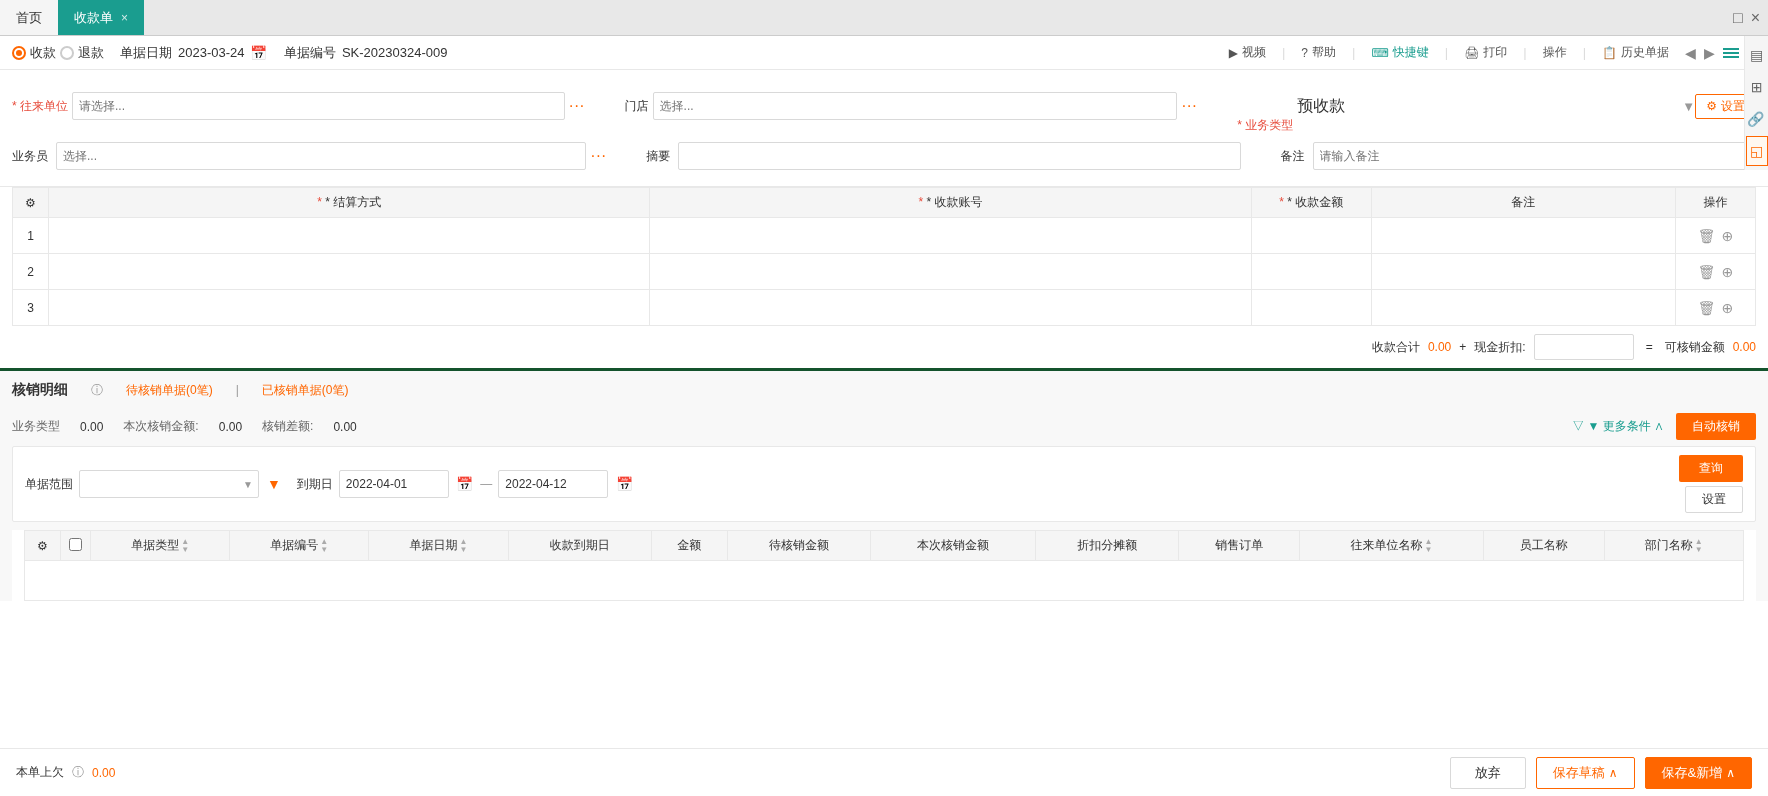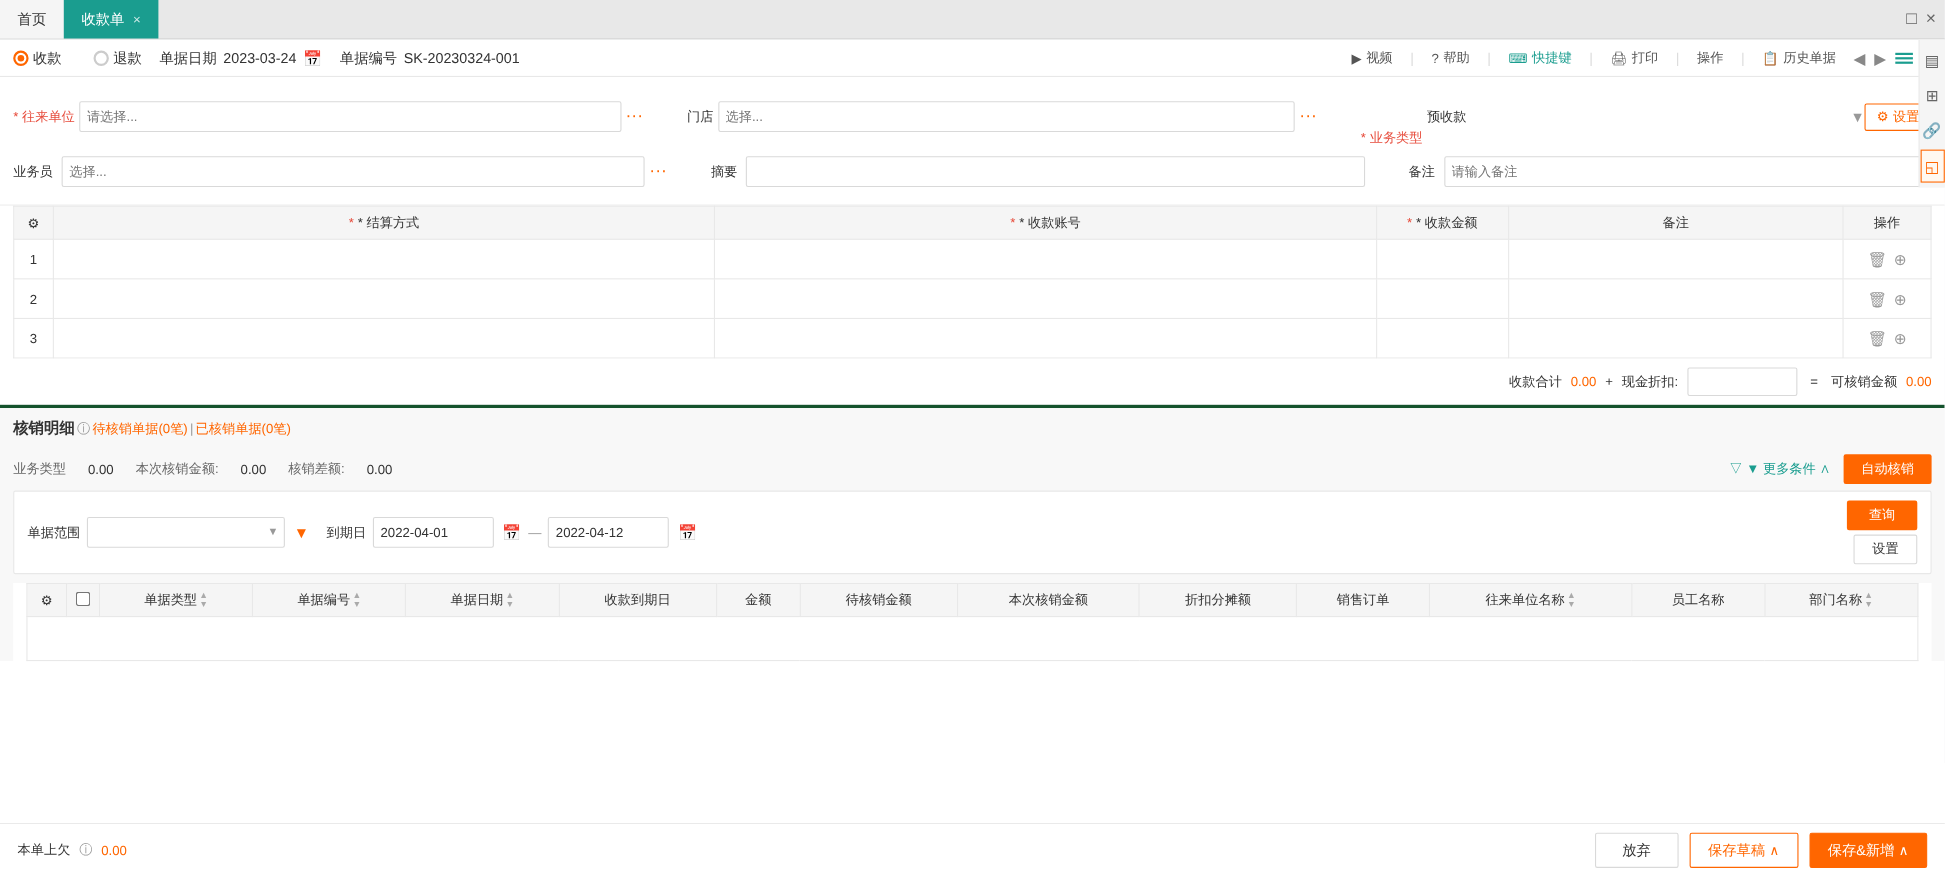--- a/index.html
+++ b/index.html
@@ -21,21 +21,21 @@
     .tab-bar-right span { cursor: pointer; font-size: 16px; color: #666; }
 
     
     .main-content { background: #fff; height: calc(796px - 36px); overflow-y: auto; }
 
     
     .top-toolbar {
       display: flex; align-items: center; padding: 6px 12px; background: #fff;
       border-bottom: 1px solid #e8e8e8; gap: 16px;
     }
-    .radio-group { display: flex; align-items: center; gap: 29px; }
+    .radio-group { display: flex; align-items: center; gap: 4px; }
     .radio-item { display: flex; align-items: center; gap: 4px; cursor: pointer; font-size: 13px; }
     .radio-dot { width: 14px; height: 14px; border-radius: 50%; border: 2px solid #ccc; display: flex; align-items: center; justify-content: center; }
     .radio-dot.checked { border-color: #f60; }
     .radio-dot.checked::after { content: ''; width: 6px; height: 6px; background: #f60; border-radius: 50%; }
 
     .toolbar-field { display: flex; align-items: center; gap: 6px; font-size: 13px; }
     .toolbar-field label { color: #333; white-space: nowrap; }
     .toolbar-field .value { color: #333; font-weight: 500; }
     .calendar-icon { color: #f60; cursor: pointer; font-size: 14px; }
 
@@ -57,21 +57,21 @@
     .form-field .field-label.optional { color: #333; }
     .form-field .field-input {
       flex: 1; height: 28px; border: 1px solid #d9d9d9; border-radius: 2px;
       padding: 0 6px; font-size: 12px; color: #999; outline: none;
     }
     .field-more { color: #f60; cursor: pointer; margin-left: 4px; font-size: 16px; line-height: 1; }
     .field-divider { width: 40px; }
 
     .business-type { display: flex; align-items: center; flex: 1; }
     .bt-label { color: #e74c3c; margin-right: 4px; font-size: 12px; margin-top: 39px; }
-    .bt-value { color: #333; font-size: 12px; flex: 1; }
+    .bt-value { color: #333; font-size: 16px; flex: 1; }
     .bt-arrow { color: #999; cursor: pointer; margin-left: 8px; }
     .settings-btn {
       background: #fff; border: 1px solid #f60; color: #f60; border-radius: 2px;
       padding: 3px 10px; cursor: pointer; font-size: 12px; display: flex; align-items: center; gap: 4px;
     }
 
     
     .table-section { padding: 0 12px; background: #fff; }
     .data-table { width: 100%; border-collapse: collapse; font-size: 12px; }
     .data-table th {
@@ -96,21 +96,21 @@
     }
     .summary-row .amount { color: #f60; font-weight: 500; }
     .summary-input {
       width: 100px; height: 26px; border: 1px solid #d9d9d9; border-radius: 2px;
       padding: 0 6px; font-size: 12px; text-align: right;
     }
     .eq-sign { color: #333; margin: 0 4px; }
 
     
     .writeoff-section { padding: 10px 12px 0; background: #f8f8f8; }
-    .writeoff-header { display: flex; align-items: center; gap: 2px; margin-bottom: 8px; }
+    .writeoff-header { display: flex; align-items: center; gap: 23px; margin-bottom: 8px; }
     .writeoff-title { font-size: 14px; font-weight: 600; color: #333; }
     .info-icon { color: #999; cursor: pointer; font-size: 12px; }
     .wo-tab { color: #f60; font-size: 12px; cursor: pointer; }
     .wo-tab-sep { color: #999; font-size: 12px; }
 
     .writeoff-stats { display: flex; align-items: center; gap: 20px; padding: 6px 0; font-size: 12px; color: #333; }
     .stat-label { color: #666; }
     .stat-value { color: #333; font-weight: 500; }
     .more-conditions { color: #1a9d8f; font-size: 12px; cursor: pointer; }
     .auto-btn {
@@ -223,21 +223,21 @@
     </div>
 
     <div class="toolbar-field">
       <label>单据日期</label>
       <span class="value">2023-03-24</span>
       <span class="calendar-icon">📅</span>
     </div>
 
     <div class="toolbar-field">
       <label>单据编号</label>
-      <span class="value">SK-20230324-001</span>
+      <span class="value">SK-20230324-009</span>
     </div>
 
     <div class="toolbar-right">
       <button class="toolbar-btn">
         <span>▶</span>
         <span>视频</span>
       </button>
       <span class="toolbar-separator">|</span>
       <button class="toolbar-btn">
         <span>?</span>

